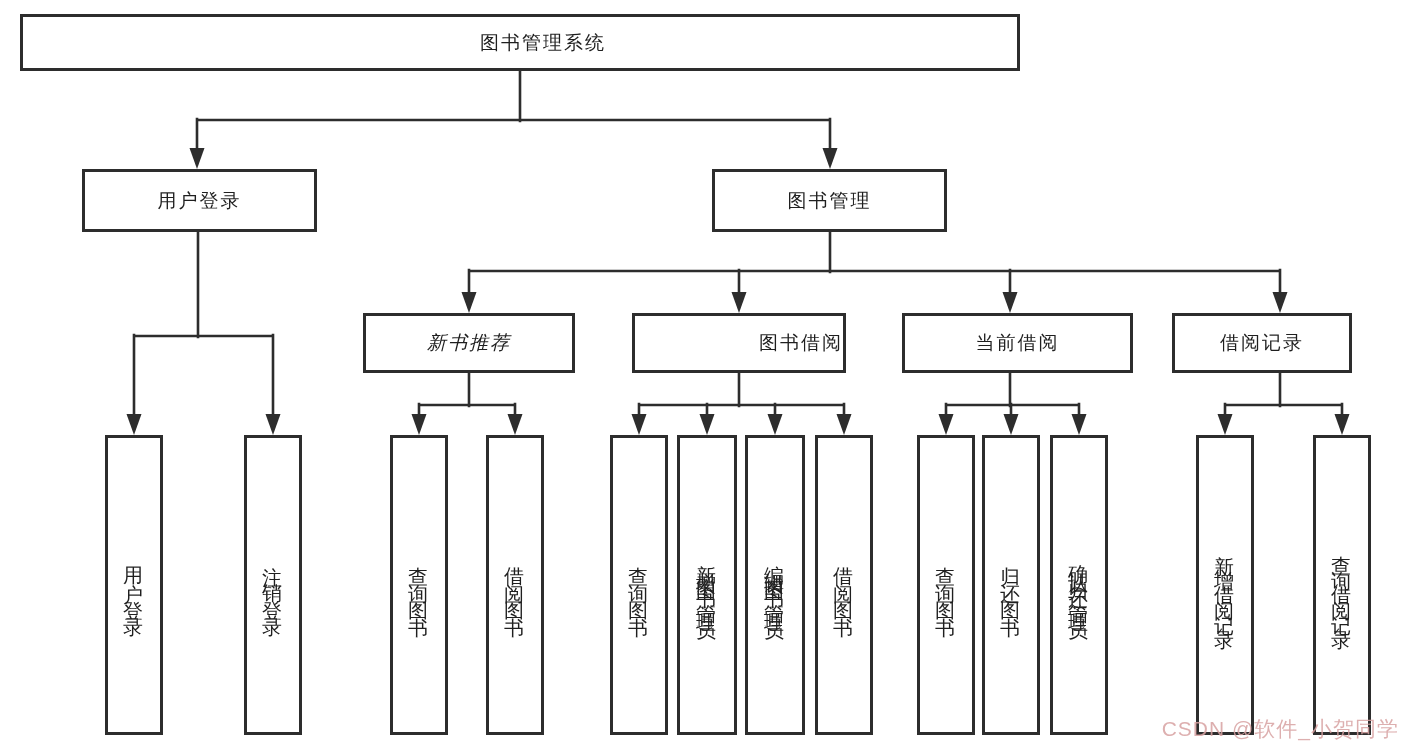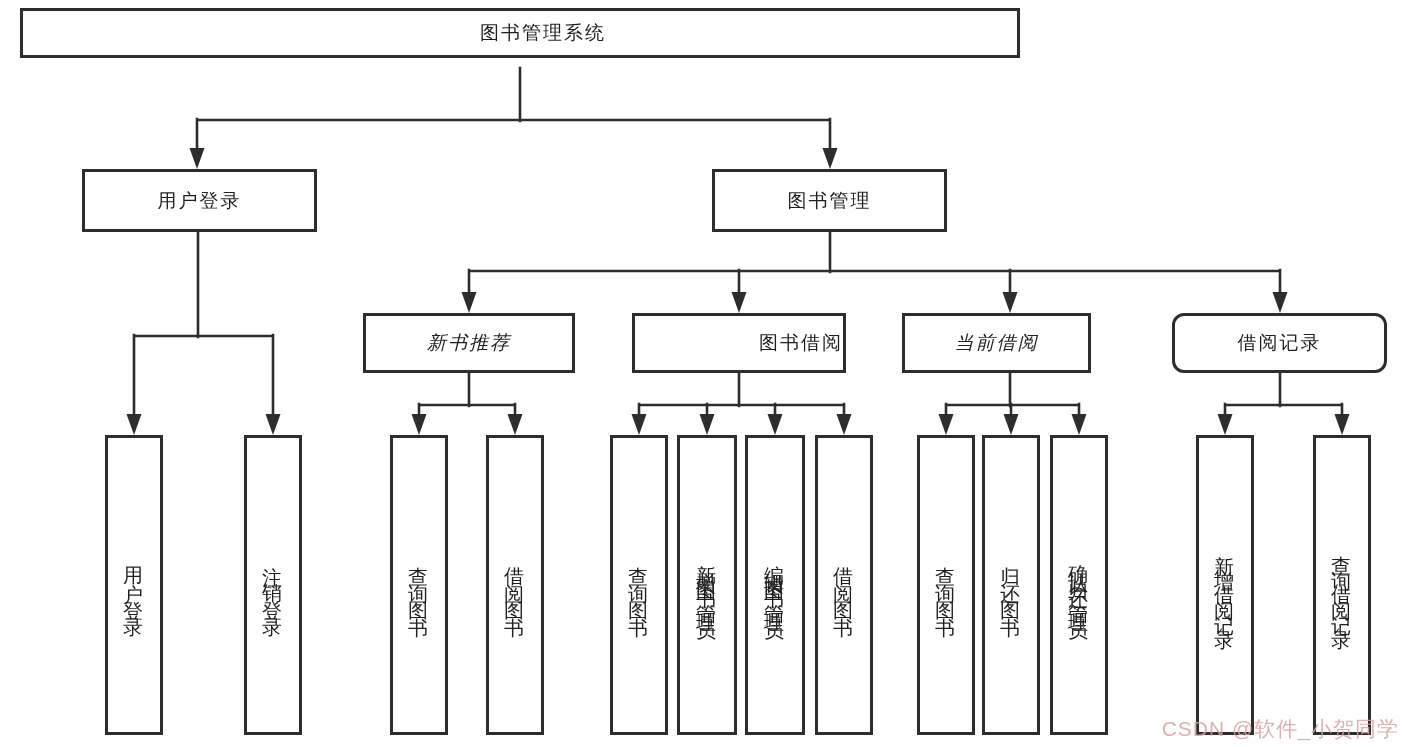--- a/index.html
+++ b/index.html
@@ -54,41 +54,41 @@
       <polygon points="767.5,414 782.5,414 775,435"></polygon>
       <polygon points="836.5,414 851.5,414 844,435"></polygon>
       <polygon points="938.5,414 953.5,414 946,435"></polygon>
       <polygon points="1003.5,414 1018.5,414 1011,435"></polygon>
       <polygon points="1071.5,414 1086.5,414 1079,435"></polygon>
       <polygon points="1217.5,414 1232.5,414 1225,435"></polygon>
       <polygon points="1334.5,414 1349.5,414 1342,435"></polygon>
     </g>
   </svg>
 
-  <div class="box" style="left:20px;top:8px;width:1000px;height:50px;padding-left:46px;">
+  <div class="box" style="left:20px;top:14px;width:1000px;height:57px;padding-left:46px;">
     <span class="h-label">图书管理系统</span>
   </div>
 
   <div class="box" style="left:82px;top:169px;width:235px;height:63px;">
     <span class="h-label">用户登录</span>
   </div>
   <div class="box" style="left:712px;top:169px;width:235px;height:63px;">
     <span class="h-label">图书管理</span>
   </div>
 
   <div class="box" style="left:363px;top:313px;width:212px;height:60px;font-style:italic;">
     <span class="h-label">新书推荐</span>
   </div>
   <div class="box" style="left:632px;top:313px;width:214px;height:60px;justify-content:flex-end;">
     <span class="h-label">图书借阅</span>
   </div>
-  <div class="box" style="left:902px;top:313px;width:189px;height:60px;font-style:italic;">
+  <div class="box" style="left:902px;top:313px;width:231px;height:60px;">
     <span class="h-label">当前借阅</span>
   </div>
-  <div class="box" style="left:1172px;top:313px;width:215px;height:60px;border-radius:12px;">
+  <div class="box" style="left:1172px;top:313px;width:180px;height:60px;">
     <span class="h-label">借阅记录</span>
   </div>
 
   <div class="box" style="left:105px;top:435px;width:58px;height:300px;">
     <span class="v-label sp4">用户登录</span>
   </div>
   <div class="box" style="left:244px;top:435px;width:58px;height:300px;">
     <span class="v-label sp4">注销登录</span>
   </div>
 

